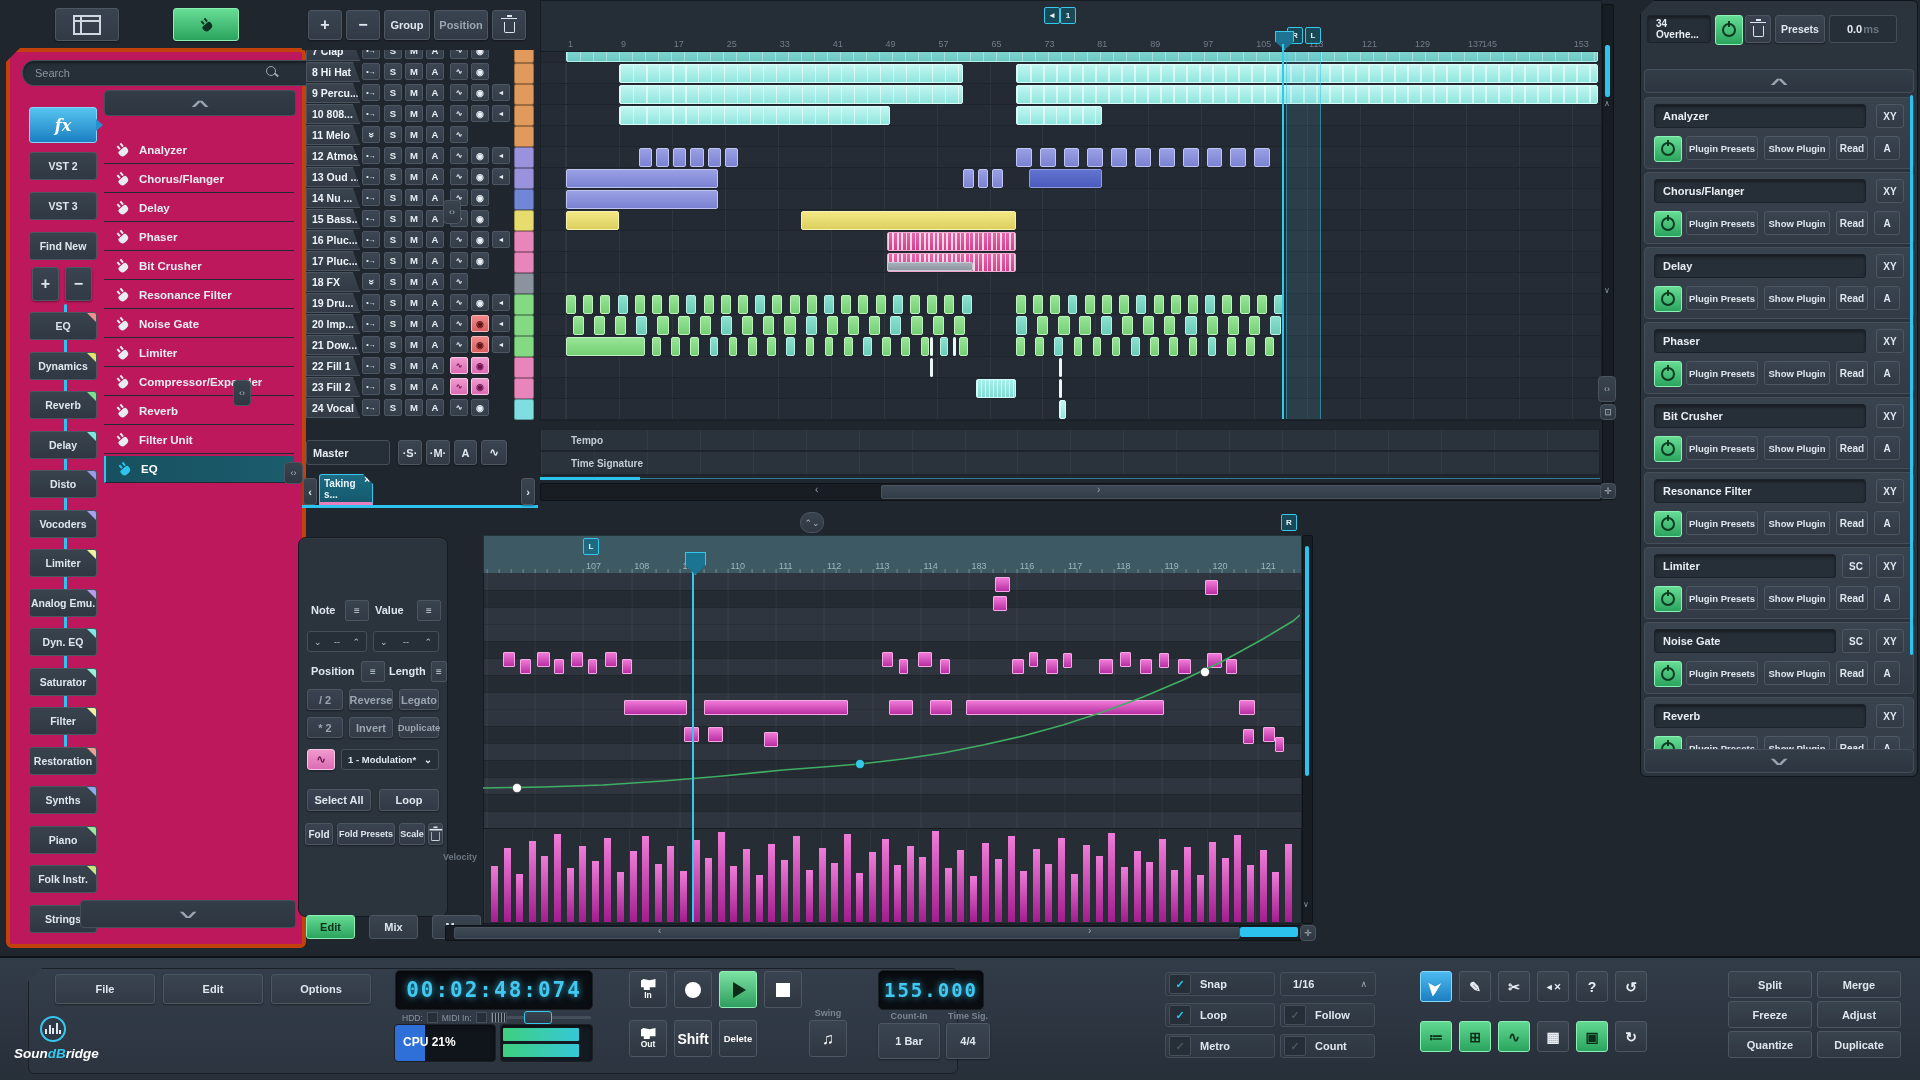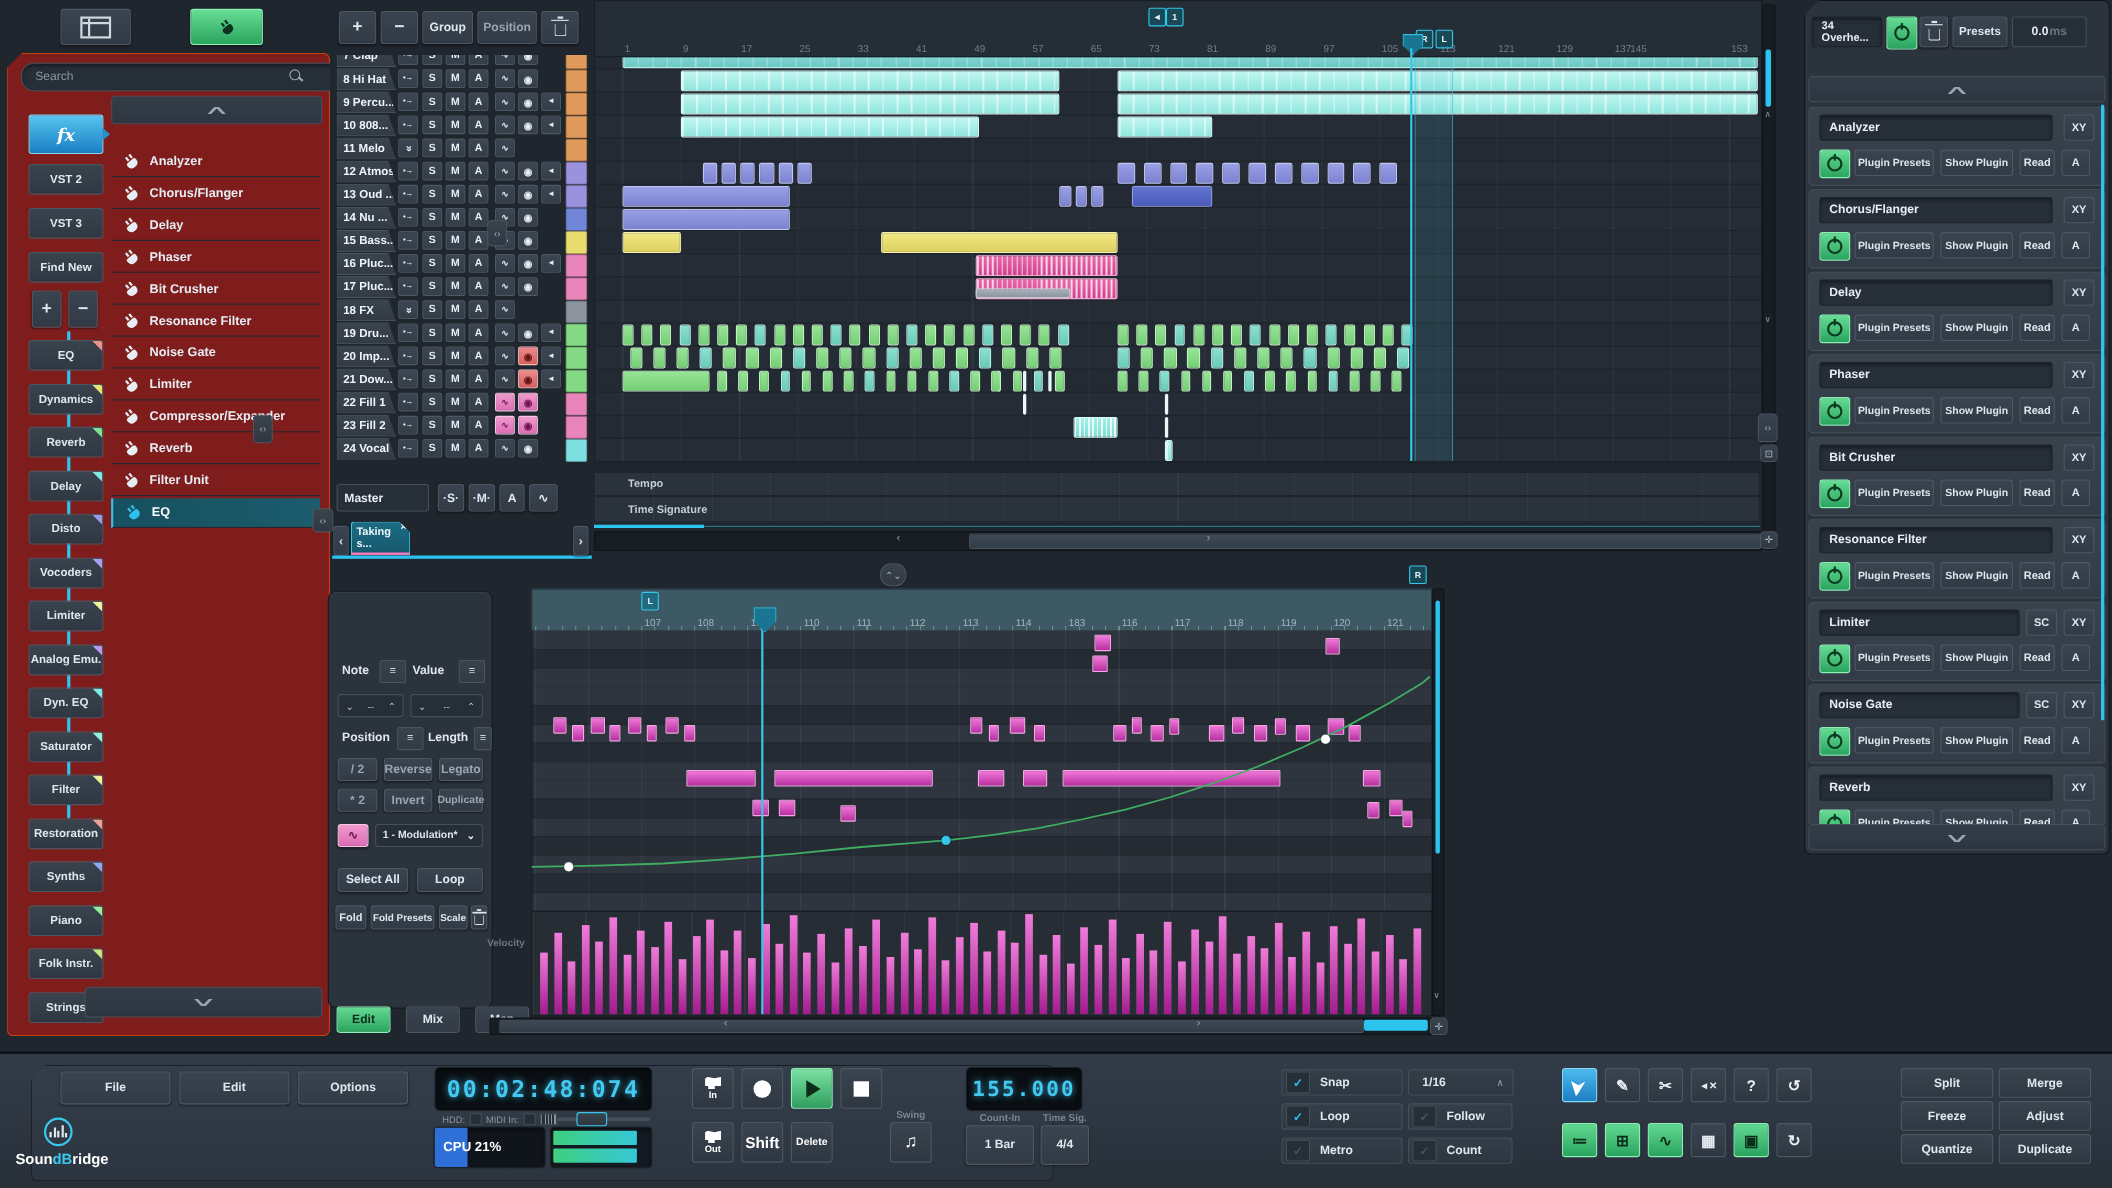--- a/index.html
+++ b/index.html
@@ -14,21 +14,21 @@
   .greenbtn{background:linear-gradient(180deg,#68dd96,#2aa45e);border:1px solid #8af0b4;}
   .cyan{color:#38c8ef;}
   
   .winico{width:24px;height:16px;border:2px solid #cfd8e0;position:relative;}
   .winico:before{content:"";position:absolute;left:5px;top:0;bottom:0;width:2px;background:#cfd8e0;}
   .winico:after{content:"";position:absolute;left:0px;right:0;top:3px;height:2px;background:#cfd8e0;}
   .plug{position:relative;width:16px;height:16px;transform:rotate(-40deg);display:inline-block;}
   .plug:before{content:"";position:absolute;left:3px;top:7px;width:10px;height:7px;background:currentColor;border-radius:2px 2px 4px 4px;}
   .plug:after{content:"";position:absolute;left:5.5px;top:2px;width:2px;height:4px;background:currentColor;box-shadow:4px 0 0 currentColor;}
   
-  #browser{left:6px;top:48px;width:292px;height:892px;background:#7f1d1d;border:1px solid #c2410c;border-radius:6px;}
+  #browser{left:6px;top:48px;width:292px;height:892px;background:#be185d;border:4px solid #c2410c;border-radius:6px;}
   .search{position:absolute;left:12px;top:8px;width:262px;height:24px;background:#262e37;border:1px solid #454f5a;border-radius:12px;color:#cfd8e0;font-size:11px;padding:0 30px 0 12px;outline:none;box-shadow:inset 0 2px 3px rgba(0,0,0,.4);font-family:"Liberation Sans",sans-serif;}
   .search::placeholder{color:#8b96a2;}
   .mag{position:absolute;right:26px;top:14px;width:8px;height:8px;border:1.5px solid #9aa5b1;border-radius:50%;}
   .mag:after{content:"";position:absolute;left:7px;top:7px;width:5px;height:1.5px;background:#9aa5b1;transform:rotate(40deg);}
   .cattab{position:absolute;left:19px;width:66px;height:26px;background:linear-gradient(180deg,#39434e,#2f3842);border:1px solid #4b5560;border-radius:3px;color:#dfe7ee;font-size:10.5px;font-weight:bold;display:flex;align-items:center;justify-content:center;overflow:hidden;}
   .cattab .corner{position:absolute;top:0;right:0;width:0;height:0;border-top:9px solid #f0908a;border-left:9px solid transparent;}
   .fxtab{position:absolute;left:19px;top:55px;width:66px;height:34px;background:linear-gradient(180deg,#56c4f0,#1b7fc2);border:1px solid #7fd8f8;border-radius:3px;color:#fff;font-size:16px;font-weight:bold;font-style:italic;font-family:"DejaVu Serif",serif;display:flex;align-items:center;justify-content:center;}
   .fxtab:after{content:"";position:absolute;right:-7px;top:50%;margin-top:-6px;border-left:7px solid #2490cf;border-top:6px solid transparent;border-bottom:6px solid transparent;}
   .plugitem{position:absolute;left:94px;width:190px;height:27px;display:flex;align-items:center;gap:9px;color:#e6edf3;font-size:11.5px;font-weight:bold;border-bottom:1px solid #222932;padding-left:10px;box-sizing:border-box;}
   .plugitem.sel{background:linear-gradient(90deg,#17505f,#1b5c6d);color:#fff;border-left:2px solid #2cc3ef;}
@@ -979,21 +979,21 @@
     <div class="btn" style="left:55px;top:16px;width:100px;height:30px;">File</div>
     <div class="btn" style="left:163px;top:16px;width:100px;height:30px;">Edit</div>
     <div class="btn" style="left:271px;top:16px;width:100px;height:30px;">Options</div>
     <div class="abs" style="left:40px;top:58px;width:26px;height:26px;border:2px solid #38c8ef;border-radius:50%;display:flex;align-items:flex-end;justify-content:center;gap:1.5px;padding-bottom:6px;box-sizing:border-box;">
       <span style="width:2px;height:5px;background:#dfe7ee;"></span>
         <span style="width:2px;height:9px;background:#dfe7ee;"></span>
         <span style="width:2px;height:6px;background:#dfe7ee;"></span>
         <span style="width:2px;height:11px;background:#dfe7ee;"></span>
         <span style="width:2px;height:4px;background:#dfe7ee;"></span>
     </div>
-    <div class="abs" style="left:14px;top:88px;width:110px;font-size:13.5px;font-weight:bold;color:#fff;"><span>Soun</span><span class="cyan">dB</span><span>ridge</span></div>
+    <div class="abs" style="left:14px;top:88px;width:110px;font-size:13.5px;font-weight:bold;color:#fff;font-style:italic;"><span>Soun</span><span class="cyan">dB</span><span>ridge</span></div>
     <div class="inset abs" style="left:395px;top:12px;width:196px;height:38px;background:#0a0e12;display:flex;align-items:center;justify-content:center;border-radius:5px;">
         <span class="seg7" style="font-size:21px;">00:02:48:074</span>
       </div>
     <div class="abs" style="left:402px;top:54px;font-size:8.5px;color:#8a95a0;display:flex;align-items:center;gap:4px;">
       <span>HDD:</span>
         <span style="width:9px;height:9px;background:#262e37;border:1px solid #454f5a;display:inline-block;"></span>
       <span>MIDI In:</span>
         <span style="width:9px;height:9px;background:#262e37;border:1px solid #454f5a;display:inline-block;"></span>
       <span style="width:14px;height:9px;background:#262e37;border:1px solid #454f5a;display:inline-block;background-image:repeating-linear-gradient(90deg,#8a95a0 0 1px,transparent 1px 3px);"></span>
     </div>

